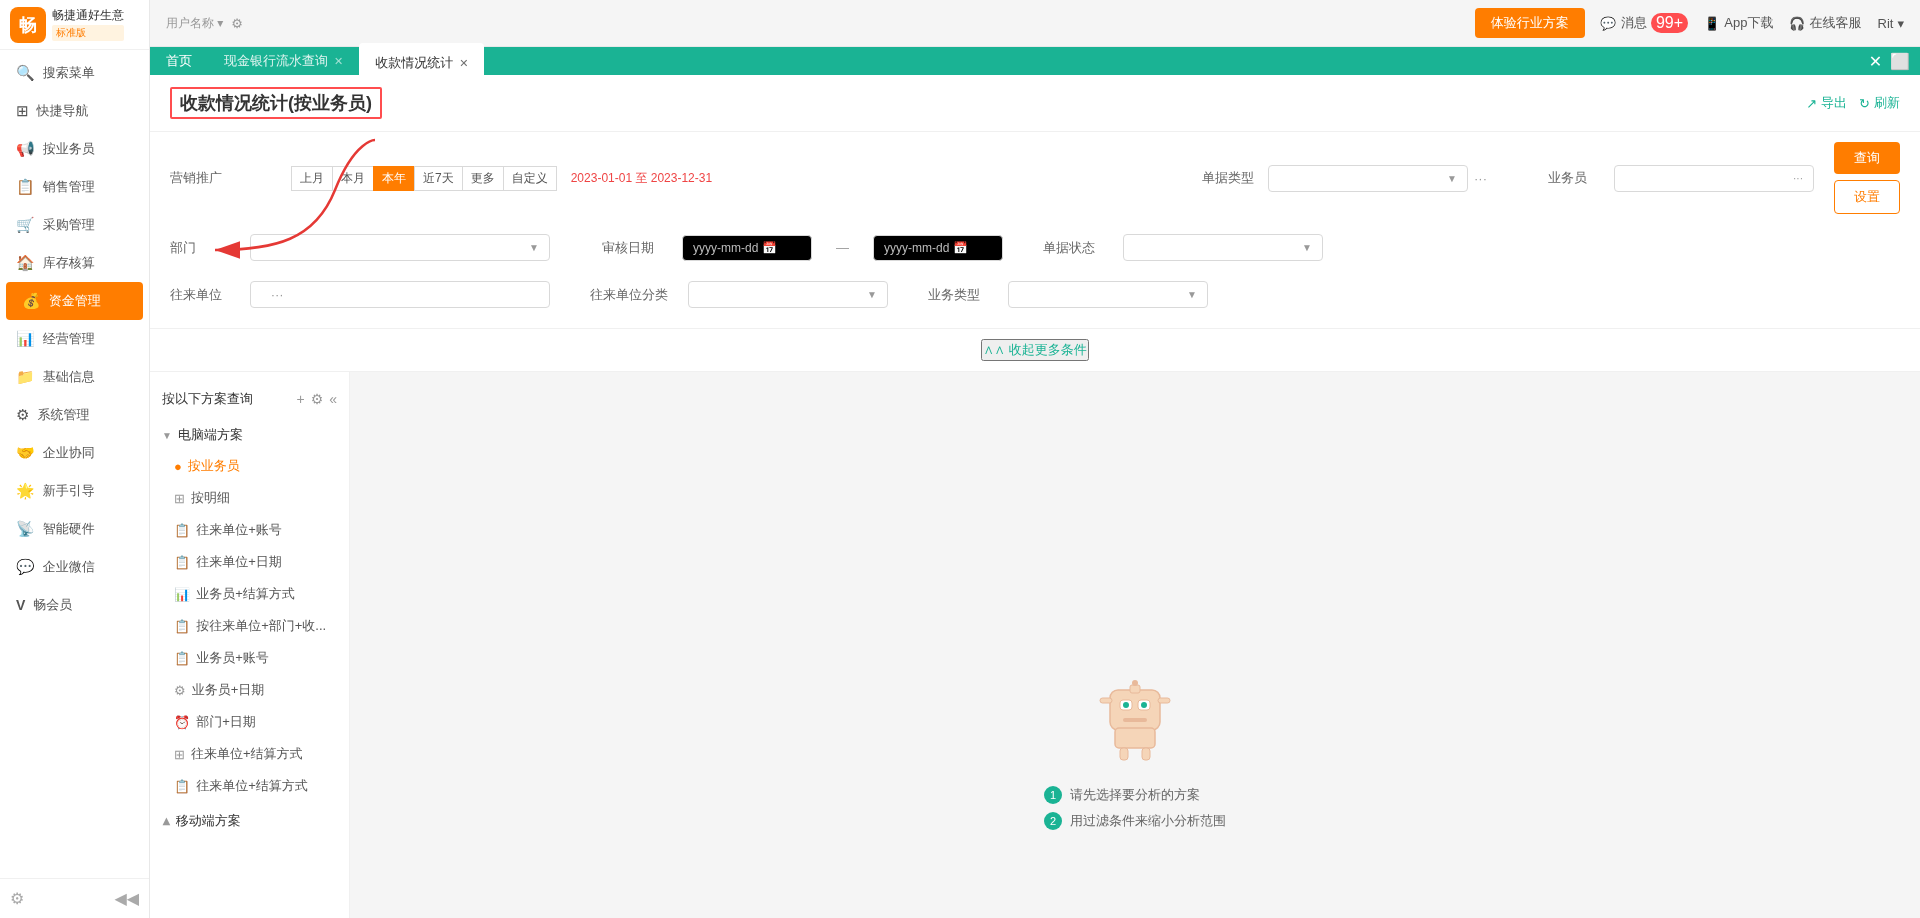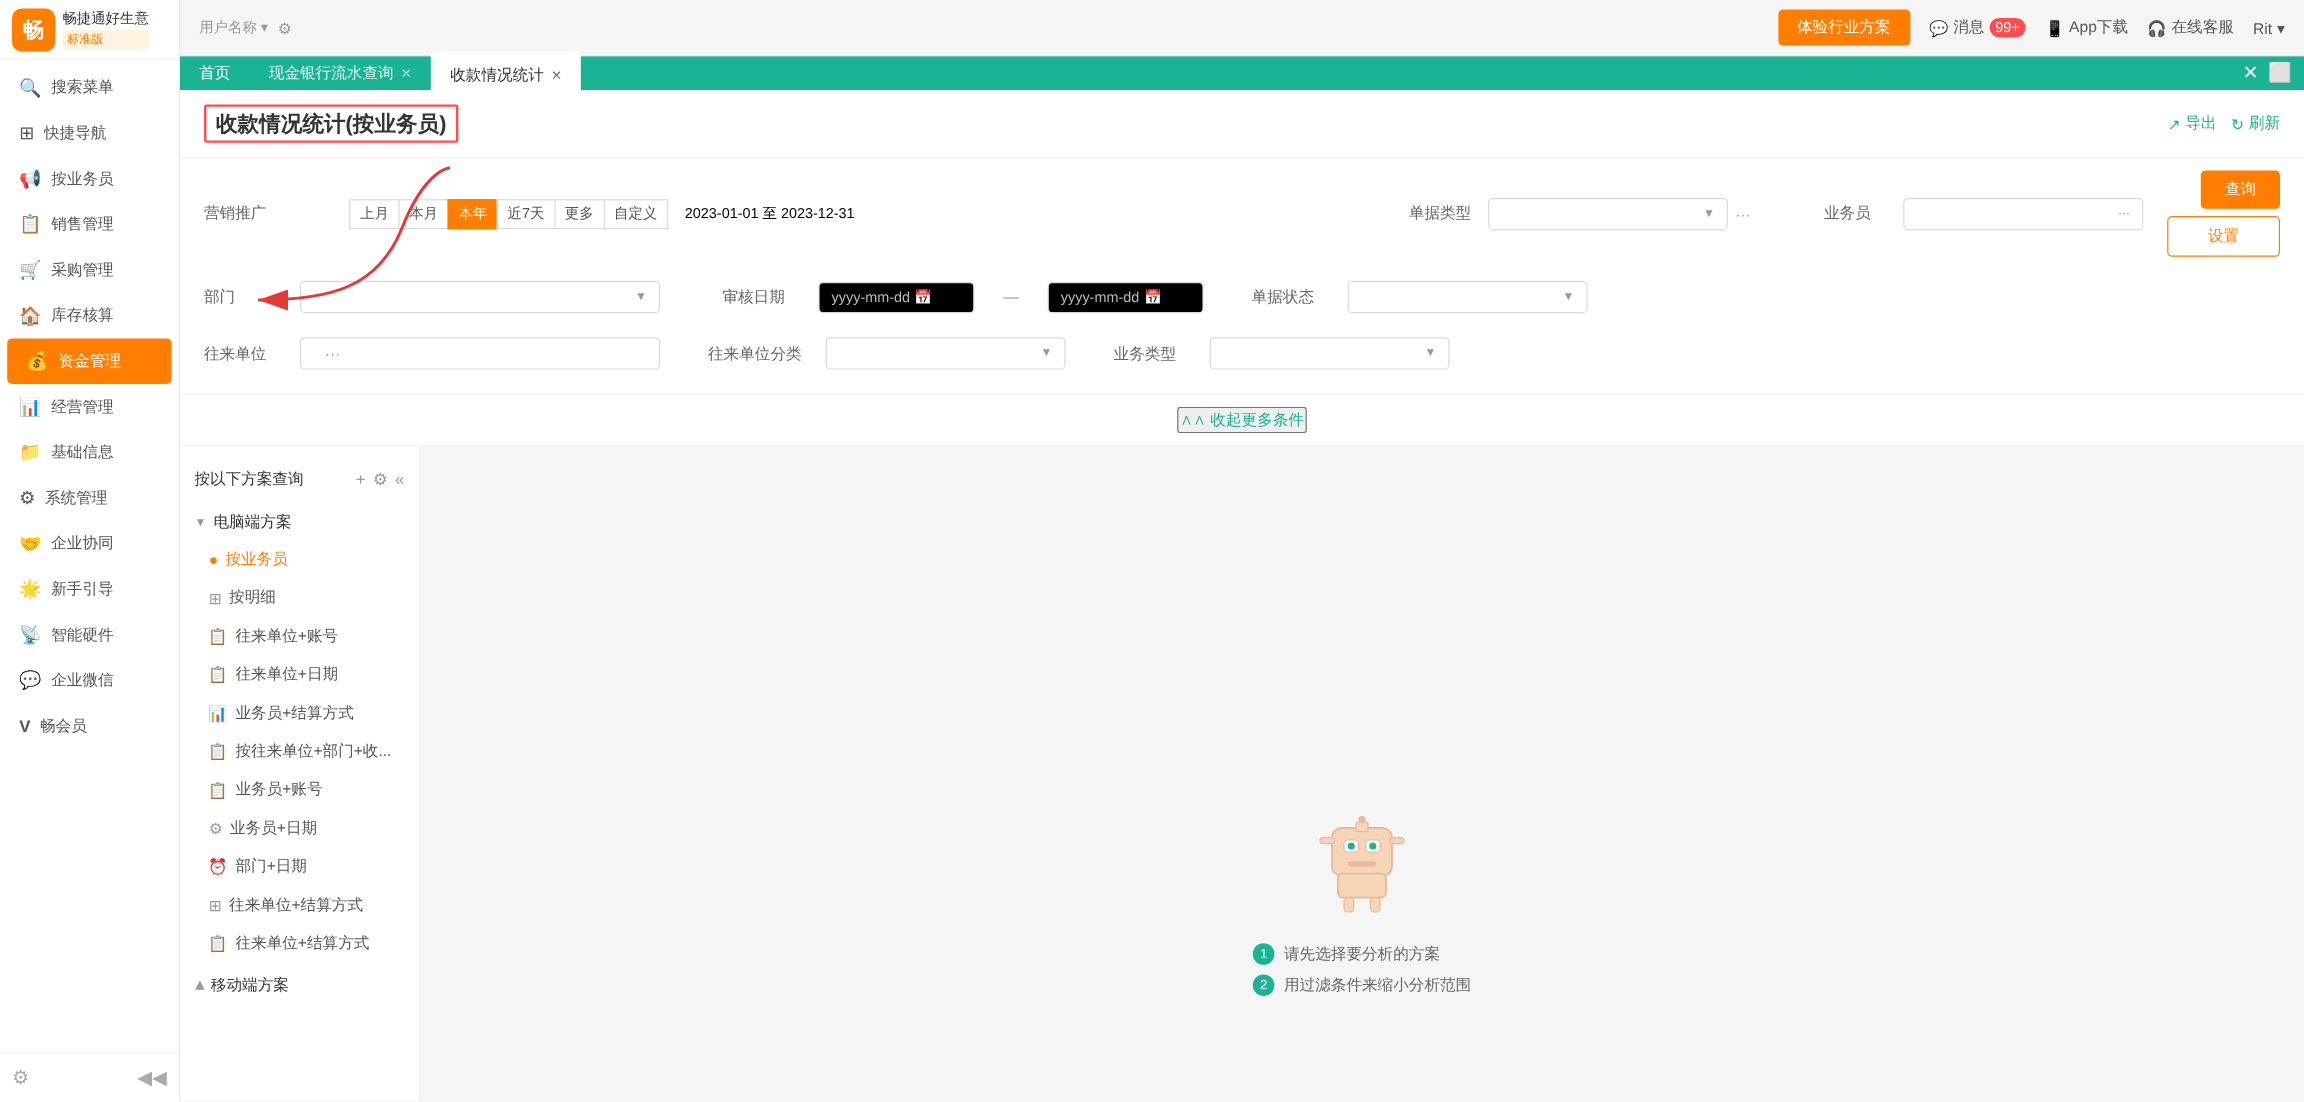--- a/index.html
+++ b/index.html
@@ -44,21 +44,21 @@
     
     .top-header {
       background: #f5f5f5; padding: 8px 16px;
       display: flex; align-items: center; justify-content: space-between;
       border-bottom: 1px solid #e8e8e8;
     }
     .top-header-left { display: flex; align-items: center; gap: 8px; }
     .user-info { font-size: 13px; color: #333; }
     .top-header-actions { display: flex; align-items: center; gap: 16px; }
     .header-action { display: flex; align-items: center; gap: 4px; color: #555; cursor: pointer; font-size: 13px; }
-    .badge { background: #ff4d4f; color: white; border-radius: 10px; padding: 1px 5px; font-size: 12px; }
+    .badge { background: #ff4d4f; color: white; border-radius: 10px; padding: 1px 5px; font-size: 16px; }
     .trial-btn {
       background: #ff7d00; color: white; border: none; border-radius: 4px;
       padding: 6px 16px; cursor: pointer; font-size: 13px;
     }
 
     
     .tab-bar {
       background: #1ab394; display: flex; align-items: center;
       padding: 0; height: 28px;
     }
@@ -114,21 +114,21 @@
 
     
     .date-tabs { display: flex; align-items: center; gap: 0; }
     .date-tab {
       padding: 3px 8px; font-size: 12px; color: #555;
       border: 1px solid #d9d9d9; cursor: pointer; background: white;
       border-right: none;
     }
     .date-tab:last-child { border-right: 1px solid #d9d9d9; }
     .date-tab.active { background: #ff7d00; color: white; border-color: #ff7d00; }
-    .date-range { font-size: 12px; color: #000000; margin-left: 8px; }
+    .date-range { font-size: 12px; color: #ef4444; margin-left: 8px; }
 
     .select-box {
       border: 1px solid #d9d9d9; border-radius: 4px; padding: 5px 10px;
       font-size: 13px; color: #333; background: white; cursor: pointer;
       display: flex; align-items: center; gap: 6px; min-width: 120px;
     }
     .select-box .chevron { color: #999; font-size: 10px; margin-left: auto; }
 
     .date-input {
       border: 1px solid #d9d9d9; border-radius: 4px; padding: 5px 10px;
@@ -142,21 +142,21 @@
     
     .collapse-bar {
       background: white; text-align: center; padding: 10px;
       border-bottom: 1px solid #f0f0f0; cursor: pointer;
     }
     .collapse-btn { color: #1ab394; font-size: 13px; }
 
     
     .query-btn {
       background: #ff7d00; color: white; border: none; border-radius: 4px;
-      padding: 7px 20px; cursor: pointer; font-size: 13px; margin-left: 28px;
+      padding: 7px 20px; cursor: pointer; font-size: 13px;
     }
     .setting-btn {
       background: white; color: #ff7d00; border: 1px solid #ff7d00;
       border-radius: 4px; padding: 7px 16px; cursor: pointer; font-size: 13px;
     }
 
     
     .content-wrapper {
       display: flex; flex: 1; overflow: hidden;
     }

